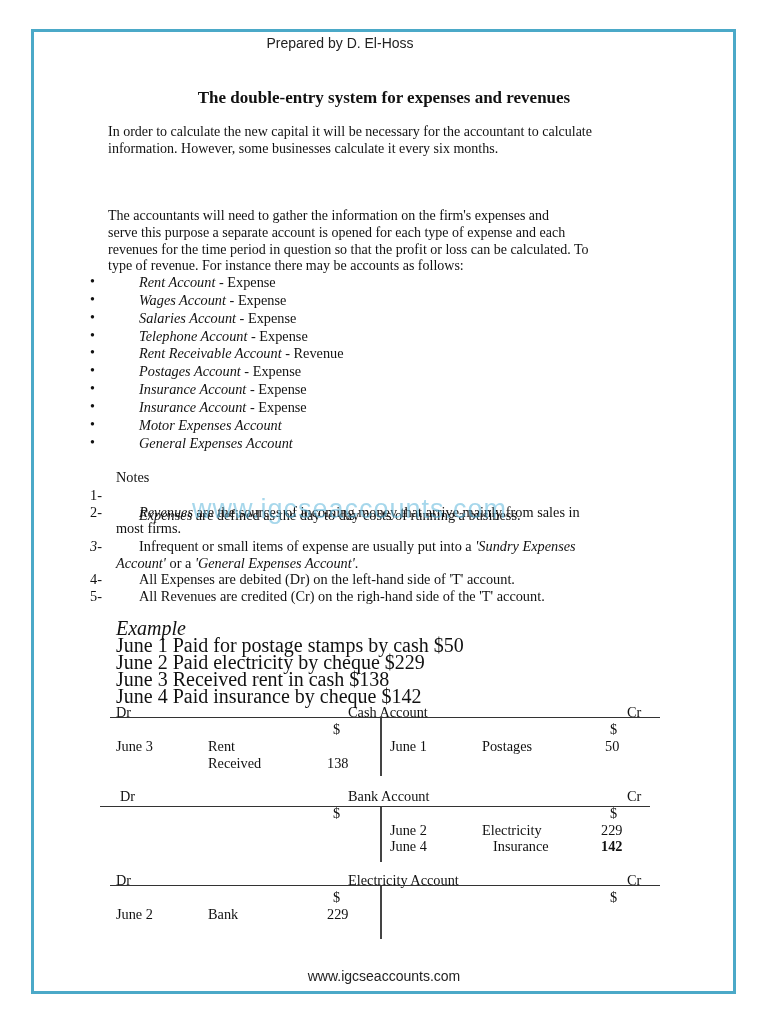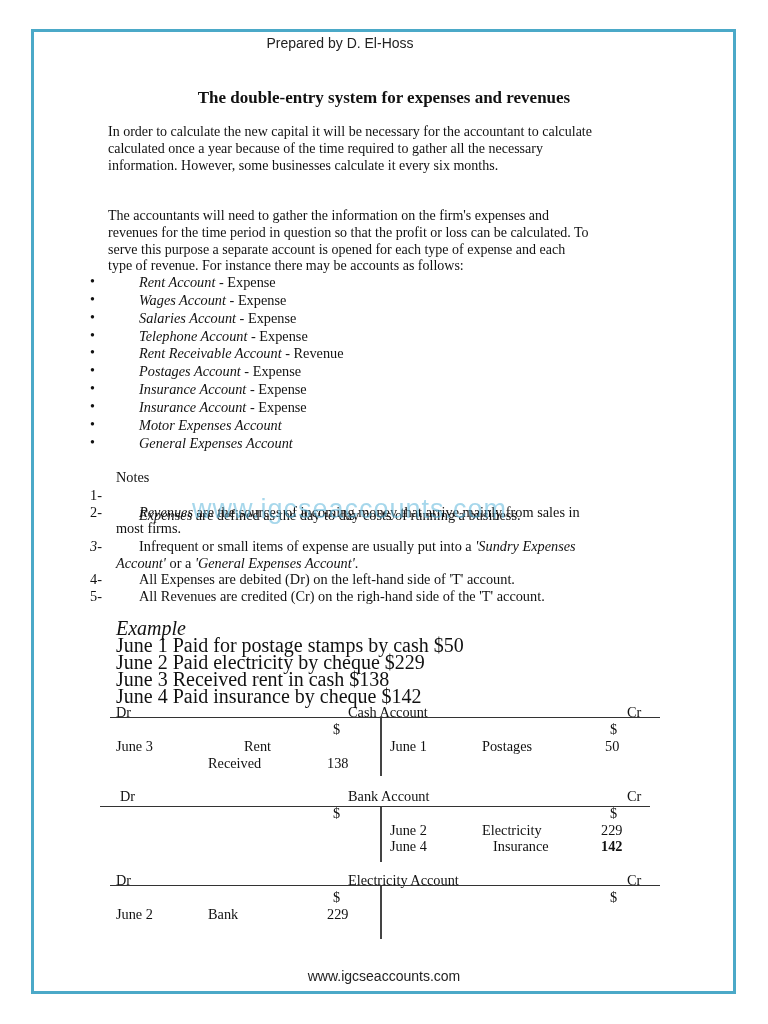--- a/index.html
+++ b/index.html
@@ -135,28 +135,27 @@
 <body>
 
 <div class="page-border"></div>
 
 <div class="header">Prepared by D. El-Hoss</div>
 
 <div class="title">The double-entry system for expenses and revenues</div>
 
 <div class="para" style="top:124px;">
   <div class="line">In order to calculate the new capital it will be necessary for the accountant to calculate</div>
-  <div class="line">calculated once a year because of the time required to gather all the necessary</div>
   <div class="line">information. However, some businesses calculate it every six months.</div>
 </div>
 
 <div class="para" style="top:208px;">
   <div class="line">The accountants will need to gather the information on the firm's expenses and</div>
+  <div class="line">serve this purpose a separate account is opened for each type of expense and each</div>
   <div class="line">revenues for the time period in question so that the profit or loss can be calculated. To</div>
-  <div class="line">serve this purpose a separate account is opened for each type of expense and each</div>
   <div class="line">type of revenue. For instance there may be accounts as follows:</div>
 </div>
 
 <div class="bullet-list">
   <div class="bullet-row" style="top:0px;">
     <span class="bullet-dot">•</span>
     <span class="bullet-text"><i>Rent Account</i><span> - Expense</span></span>
   </div>
   <div class="bullet-row" style="top:18px;">
     <span class="bullet-dot">•</span>
@@ -229,21 +228,21 @@
 
 <div class="taccount" style="top:704px;">
   <span class="abs" style="left:116px; top:0px;">Dr</span>
   <span class="abs" style="left:348px; top:0px;">Cash Account</span>
   <span class="abs" style="left:627px; top:0px;">Cr</span>
   <div class="hline" style="left:110px; width:550px; top:13px;"></div>
   <div class="vline" style="left:380px; top:14px; height:58px;"></div>
   <span class="abs" style="left:333px; top:17px;">$</span>
   <span class="abs" style="left:610px; top:17px;">$</span>
   <span class="abs" style="left:116px; top:34px;">June 3</span>
-  <span class="abs" style="left:208px; top:34px;margin-left:36px;">Rent</span>
+  <span class="abs" style="left:208px; top:34px;">Rent</span>
   <span class="abs" style="left:208px; top:51px;">Received</span>
   <span class="abs" style="left:327px; top:51px;">138</span>
   <span class="abs" style="left:390px; top:34px;">June 1</span>
   <span class="abs" style="left:482px; top:34px;">Postages</span>
   <span class="abs" style="left:605px; top:34px;">50</span>
 </div>
 
 <div class="taccount" style="top:788px;">
   <span class="abs" style="left:120px; top:0px;">Dr</span>
   <span class="abs" style="left:348px; top:0px;">Bank Account</span>

